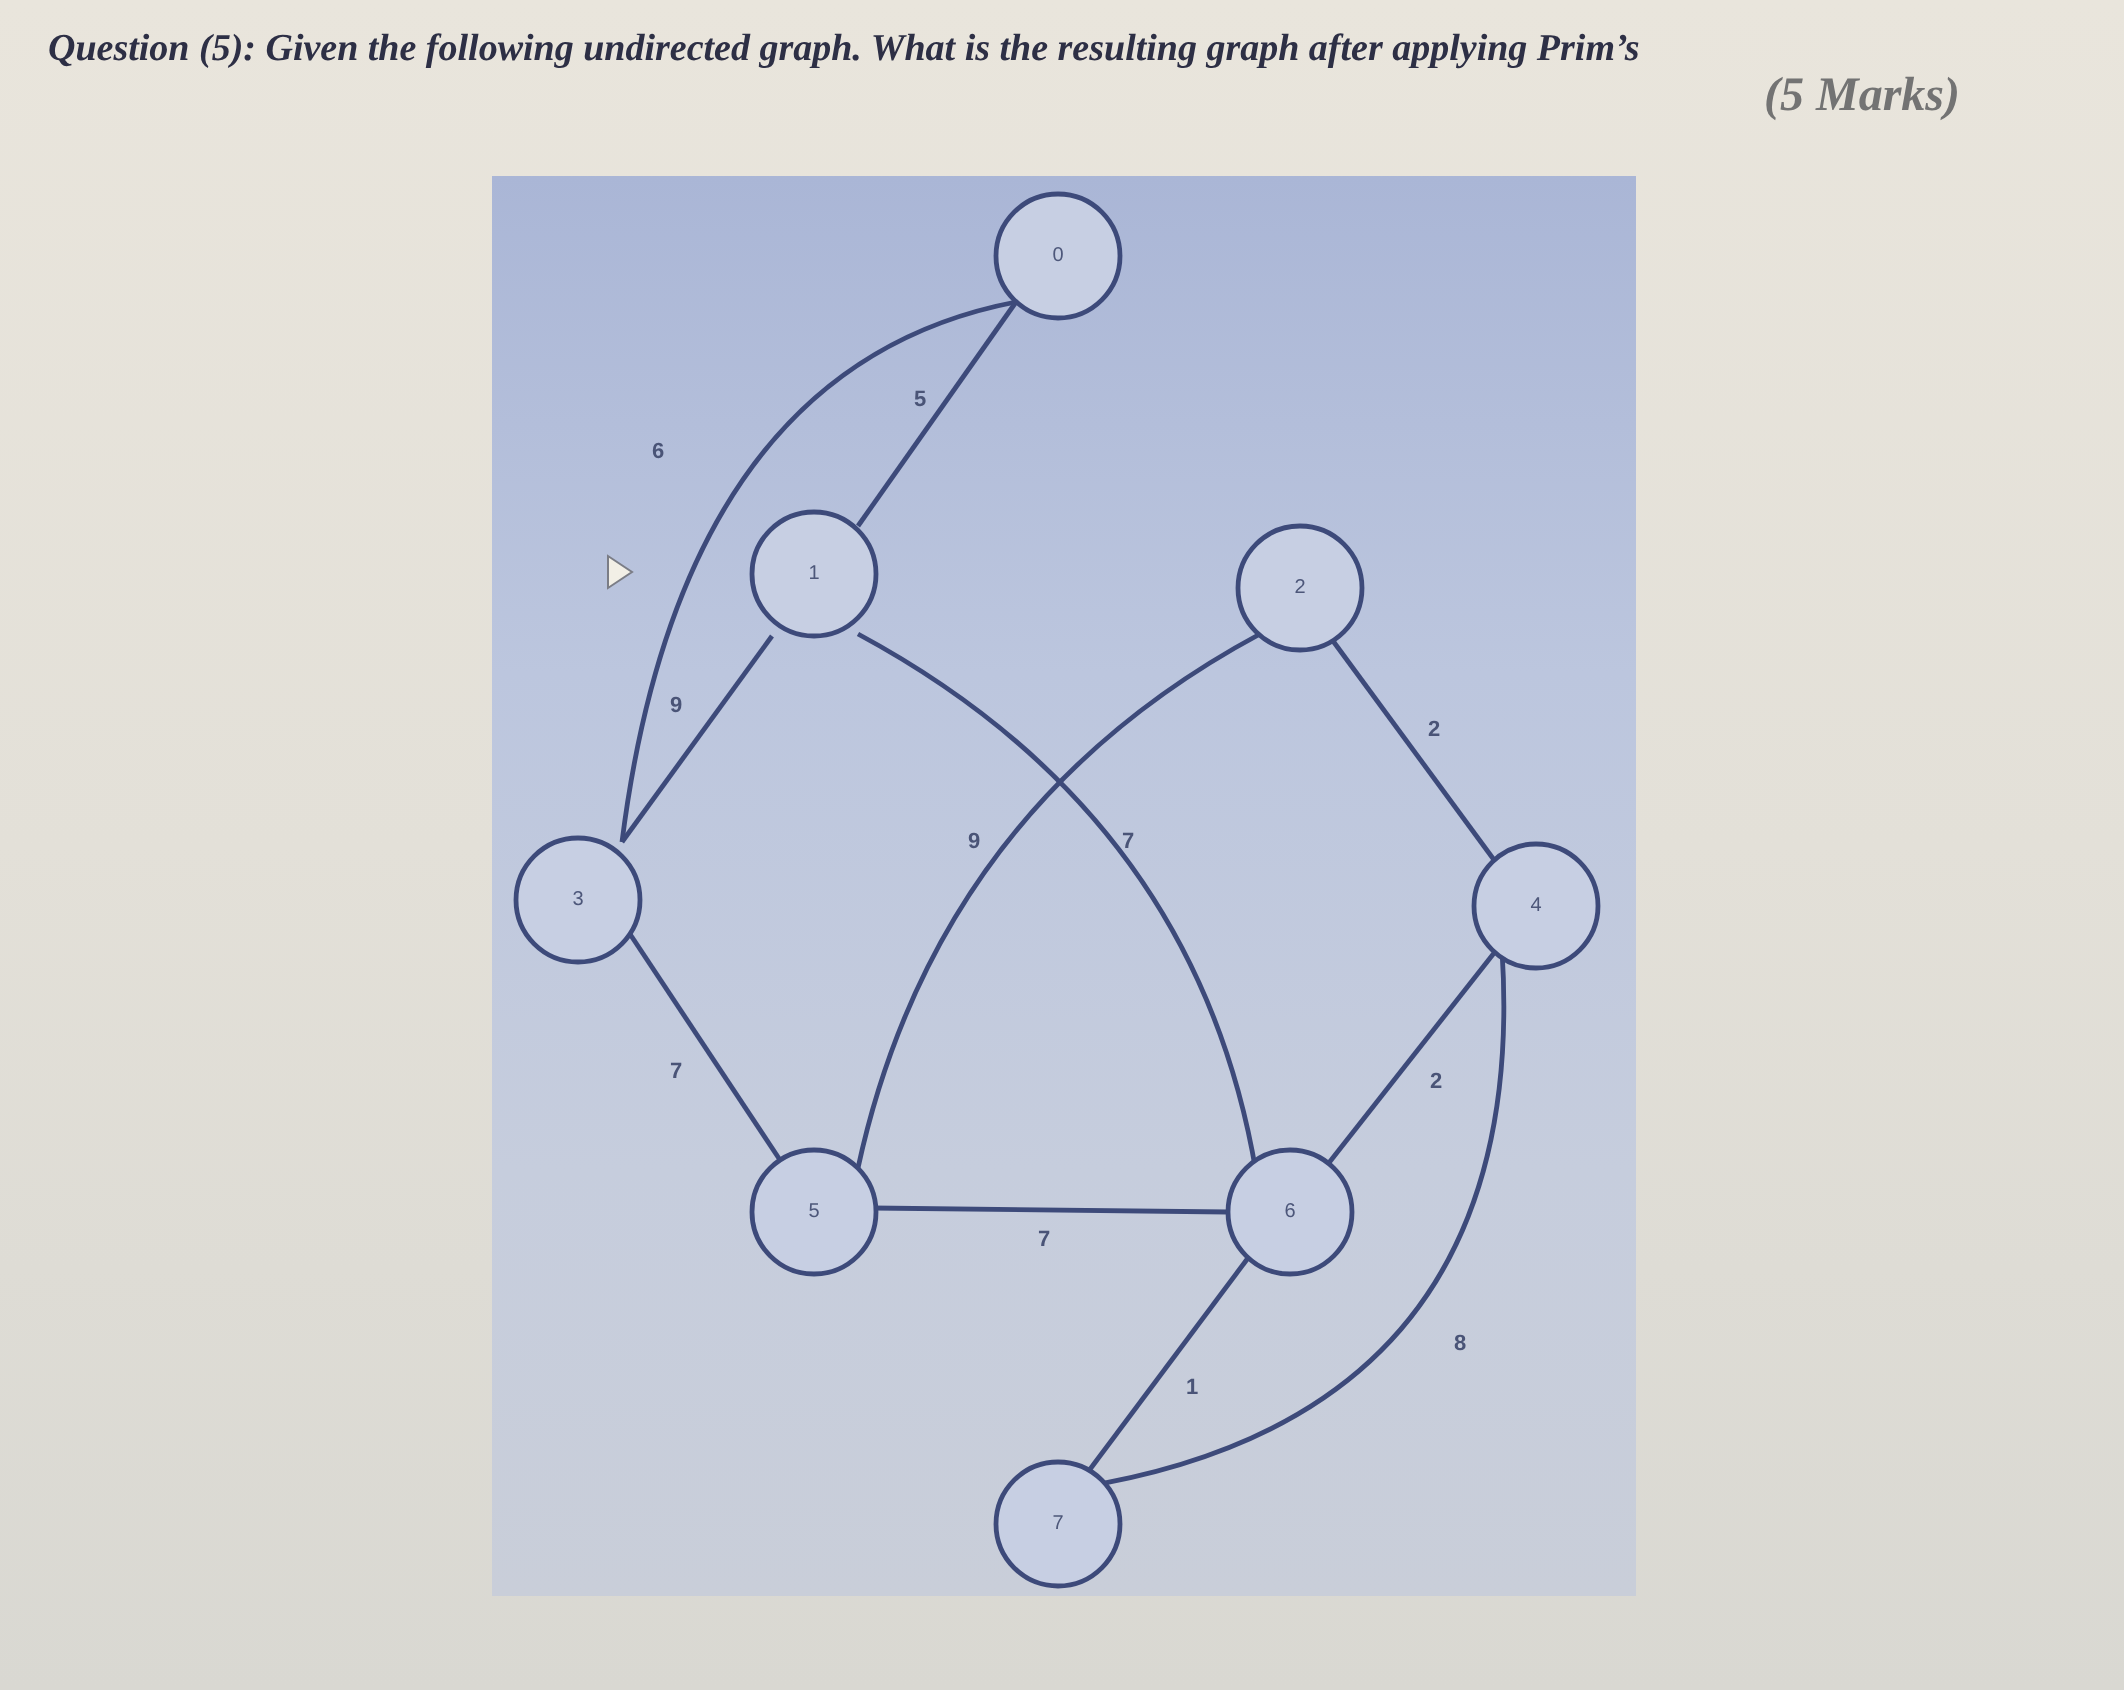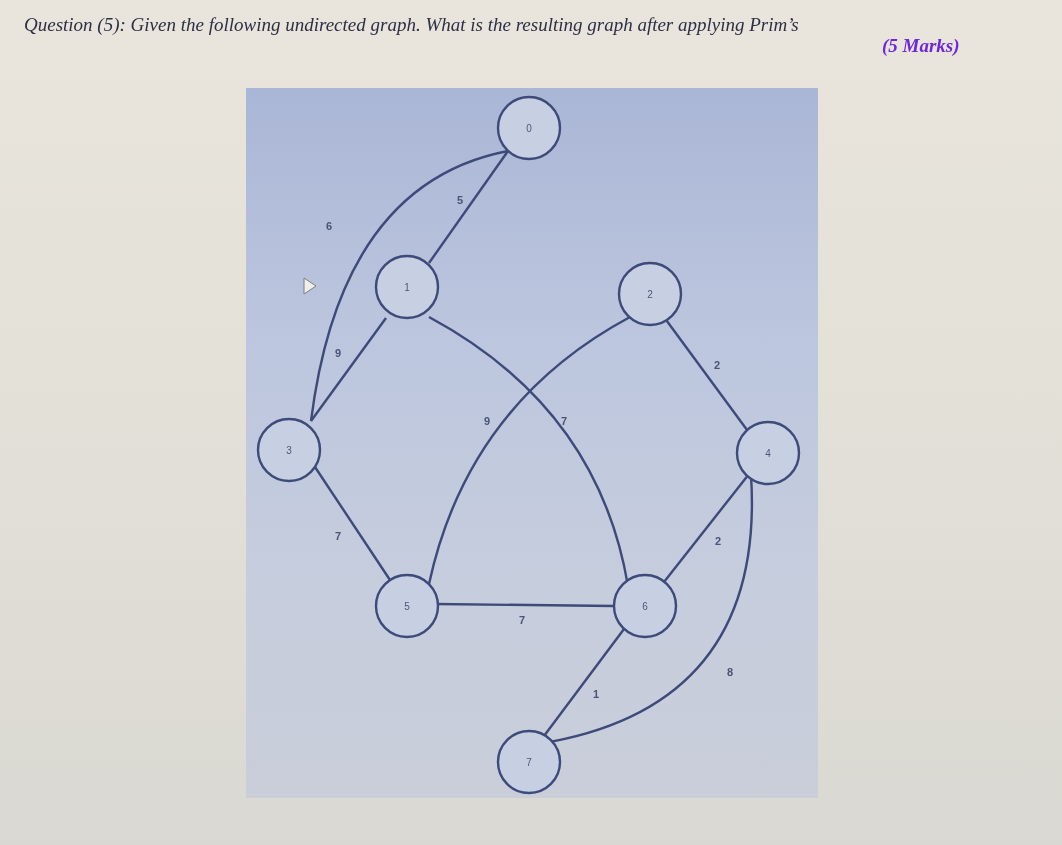--- a/index.html
+++ b/index.html
@@ -3,27 +3,27 @@
 <meta charset="utf-8">
 <style>
   html, body { margin: 0; padding: 0; }
   body {
     width: 1062px; height: 845px; overflow: hidden; position: relative;
     background: linear-gradient(180deg, #e9e5dc 0%, #e3e0d8 50%, #d9d8d2 100%);
     font-family: "Liberation Serif", serif;
   }
   .question {
     position: absolute; left: 24px; top: 14px; width: 1010px;
-    font-weight: normal; font-style: italic; color: #2d2f45;
+    font-weight: bold; font-style: italic; color: #2d2f45;
     font-size: 19px; line-height: 21px;
   }
   .question .line { display: block; white-space: nowrap; }
   .marks {
     position: absolute; left: 882px; top: 35px;
-    font-weight: bold; font-style: italic; color: #6d28d9; font-size: 19px;
+    font-weight: bold; font-style: italic; color: #737373; font-size: 24px;
   }
   .figure {
     position: absolute; left: 246px; top: 88px; width: 572px; height: 710px;
     background: linear-gradient(180deg, #aab6d6 0%, #bcc6de 35%, #c6cddd 70%, #c9ced9 100%);
   }
   svg { position: absolute; left: 0; top: 0; }
   .edge { fill: none; stroke: #3d4a7a; stroke-width: 2.4; }
   .node-circle { fill: #c7cfe3; stroke: #3d4a7a; stroke-width: 2.4; }
   .node-label { font-family: "Liberation Sans", sans-serif; font-size: 10px; fill: #4d577a; text-anchor: middle; dominant-baseline: central; }
   .weight { font-family: "Liberation Sans", sans-serif; font-size: 11px; fill: #4a5477; font-weight: bold; text-anchor: middle; dominant-baseline: central; }

